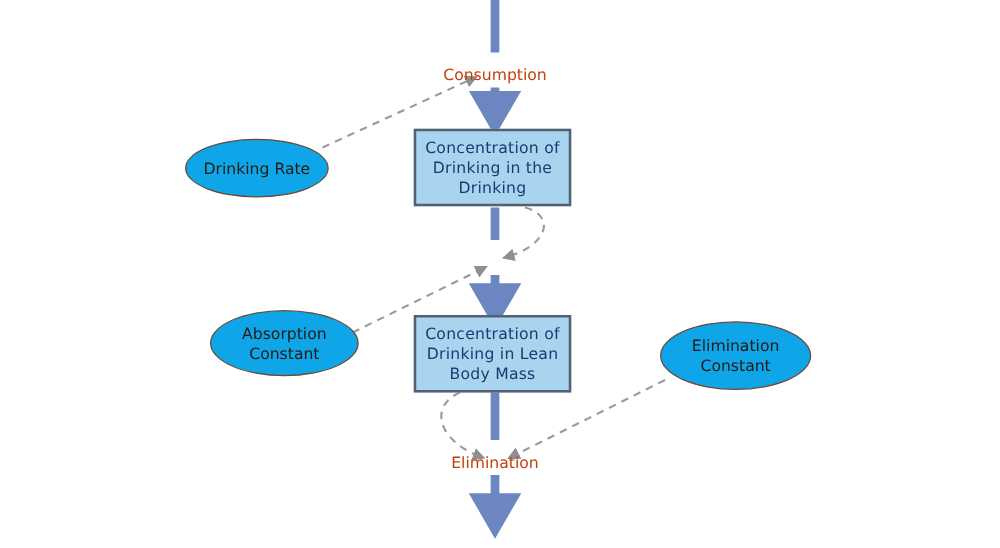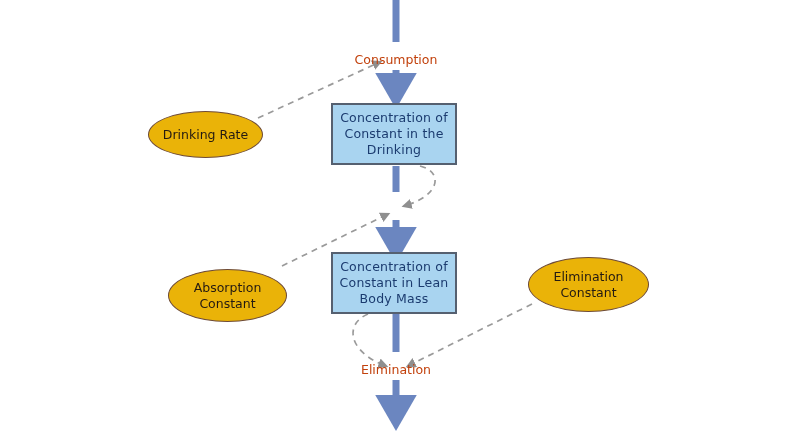--- a/index.html
+++ b/index.html
@@ -34,21 +34,21 @@
     text-align: center;
     display: flex;
     align-items: center;
     justify-content: center;
     padding: 2px 4px;
     letter-spacing: 0.2px;
   }
   .node-ellipse {
     position: absolute;
     box-sizing: border-box;
-    background: #eab308;
+    background: #0ea5e9;
     border: 1.6px solid #6d4a38;
     border-radius: 50%;
     color: #241a12;
     font-family: "DejaVu Sans", sans-serif;
     font-size: 12.5px;
     line-height: 16px;
     text-align: center;
     display: flex;
     align-items: center;
     justify-content: center;
@@ -101,38 +101,38 @@
     <path d="M282,266 L388,214" fill="none" stroke="#9a9a9a" stroke-width="1.7" stroke-dasharray="6,5" marker-end="url(#dashhead)"></path>
 
     <path d="M368,314 C344,324 348,352 386,366" fill="none" stroke="#9a9a9a" stroke-width="1.7" stroke-dasharray="6,5" marker-end="url(#dashhead)"></path>
 
     <path d="M532,304 L408,366" fill="none" stroke="#9a9a9a" stroke-width="1.7" stroke-dasharray="6,5" marker-end="url(#dashhead)"></path>
   </svg>
 
   <div class="node-box" style="left:331px; top:103px; width:126px; height:62px;">
     <span>
       <span>Concentration of</span><br>
-      <span>Constant in the</span><br>
+      <span>Drinking in the</span><br>
       <span>Drinking</span>
     </span>
   </div>
 
   <div class="node-box" style="left:331px; top:252px; width:126px; height:62px;">
     <span>
       <span>Concentration of</span><br>
-      <span>Constant in Lean</span><br>
+      <span>Drinking in Lean</span><br>
       <span>Body Mass</span>
     </span>
   </div>
 
   <div class="node-ellipse" style="left:148px; top:111px; width:115px; height:47px;">
     <span>Drinking Rate</span>
   </div>
 
-  <div class="node-ellipse" style="left:168px; top:269px; width:119px; height:53px;justify-content:center;">
+  <div class="node-ellipse" style="left:168px; top:248px; width:119px; height:53px;justify-content:center;">
     <span>
       <span>Absorption</span><br>
       <span>Constant</span>
     </span>
   </div>
 
   <div class="node-ellipse" style="left:528px; top:257px; width:121px; height:55px;">
     <span>
       <span>Elimination</span><br>
       <span>Constant</span>

